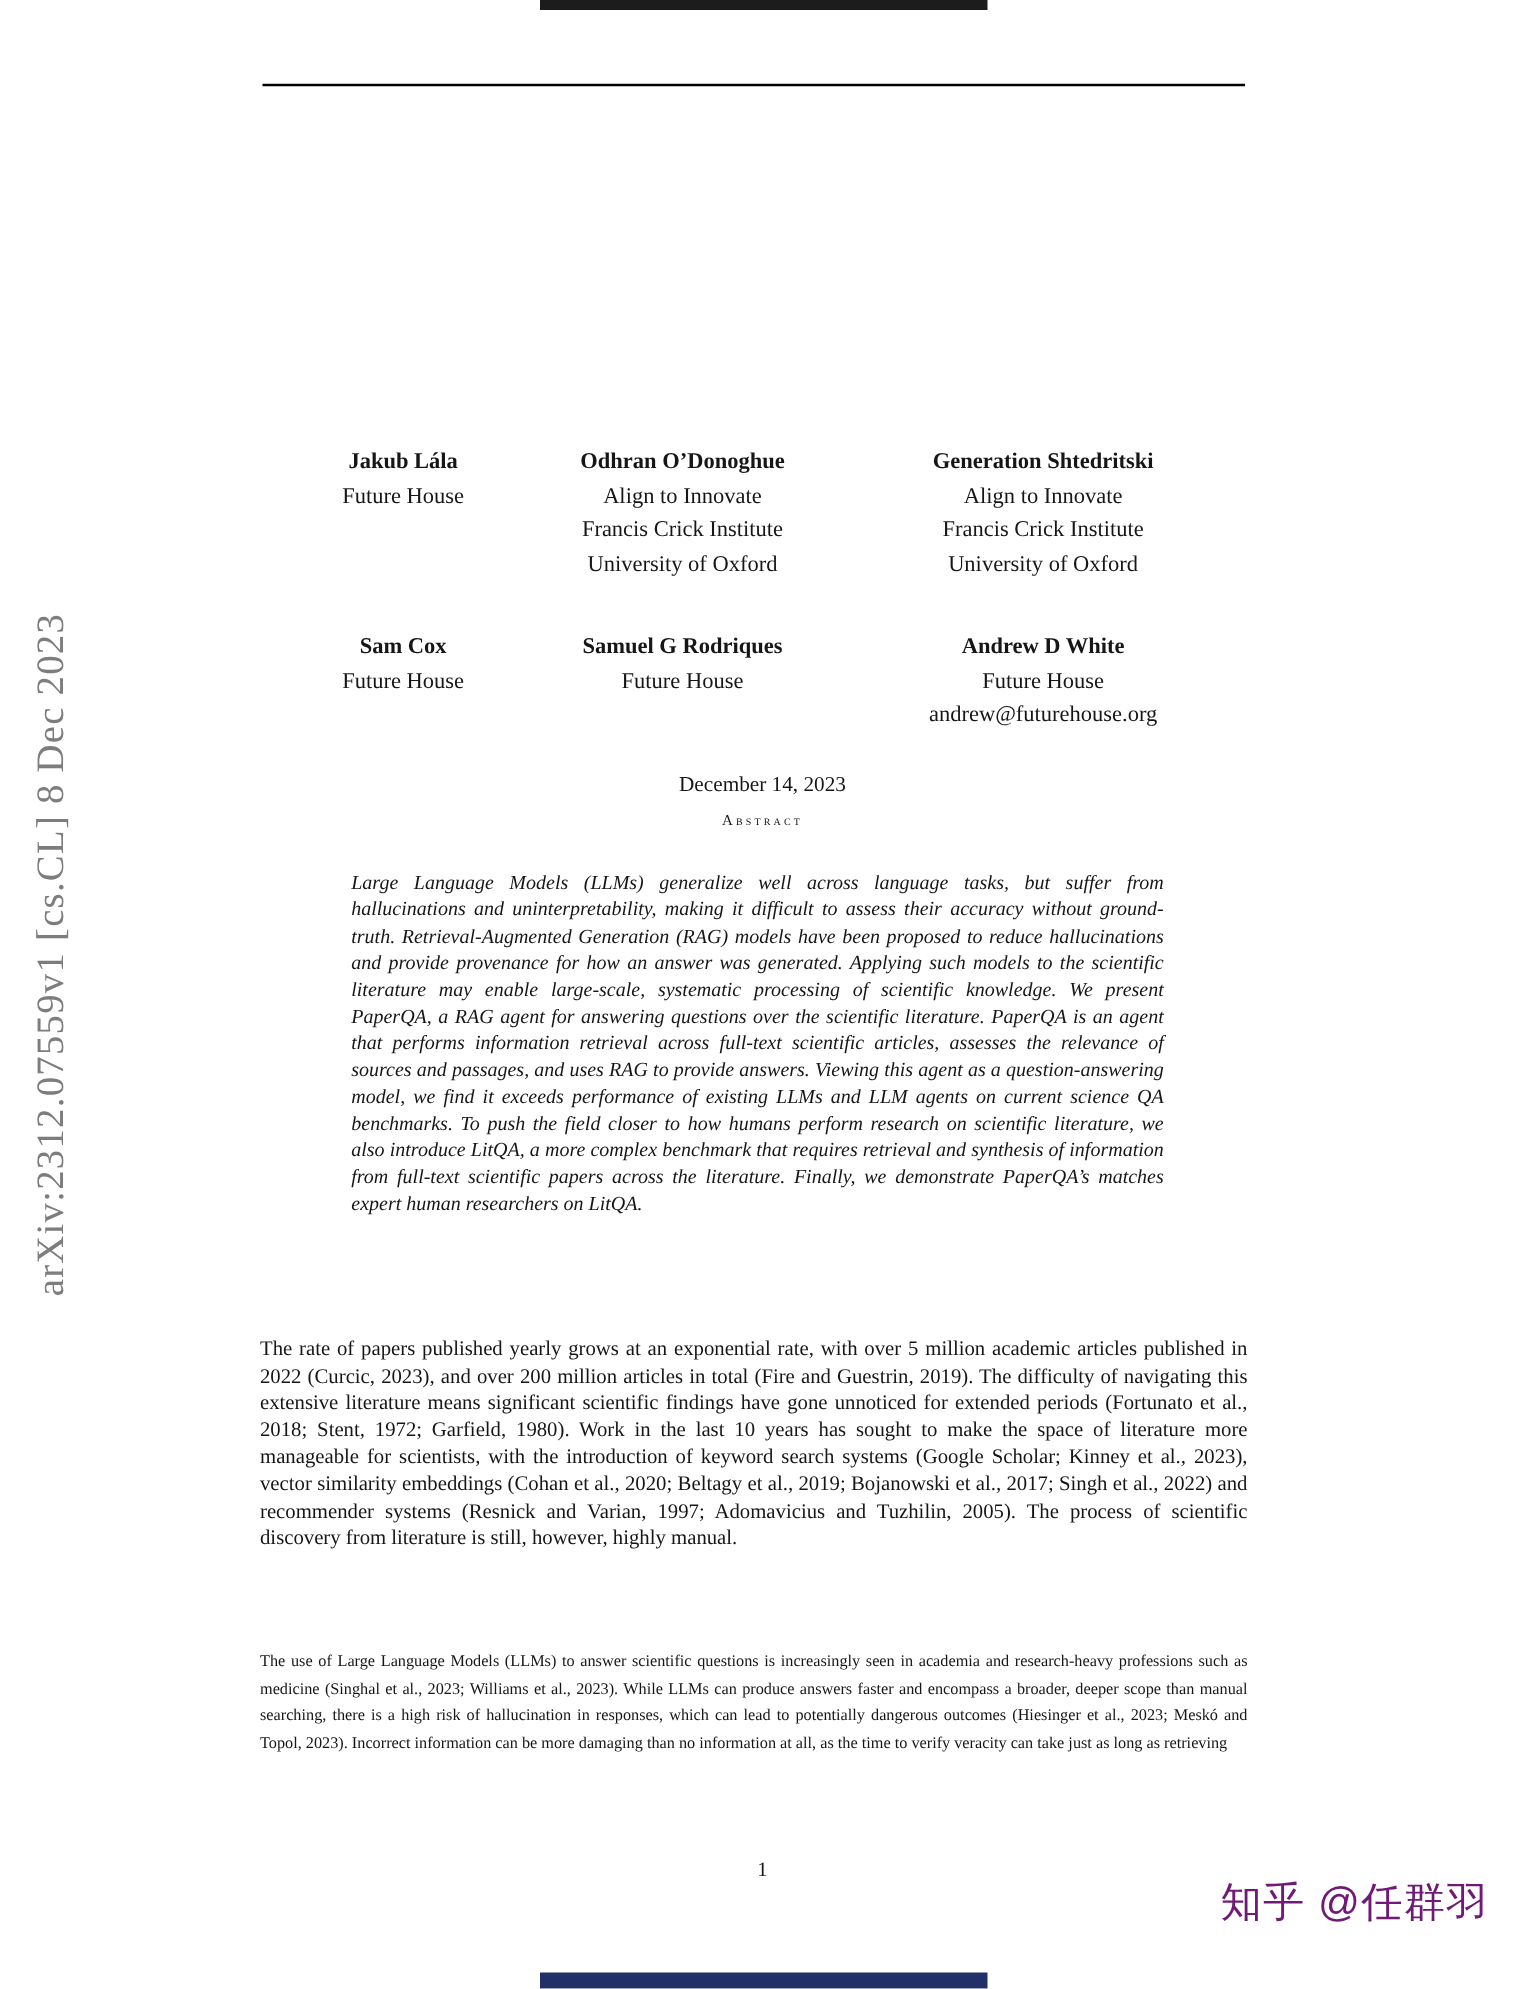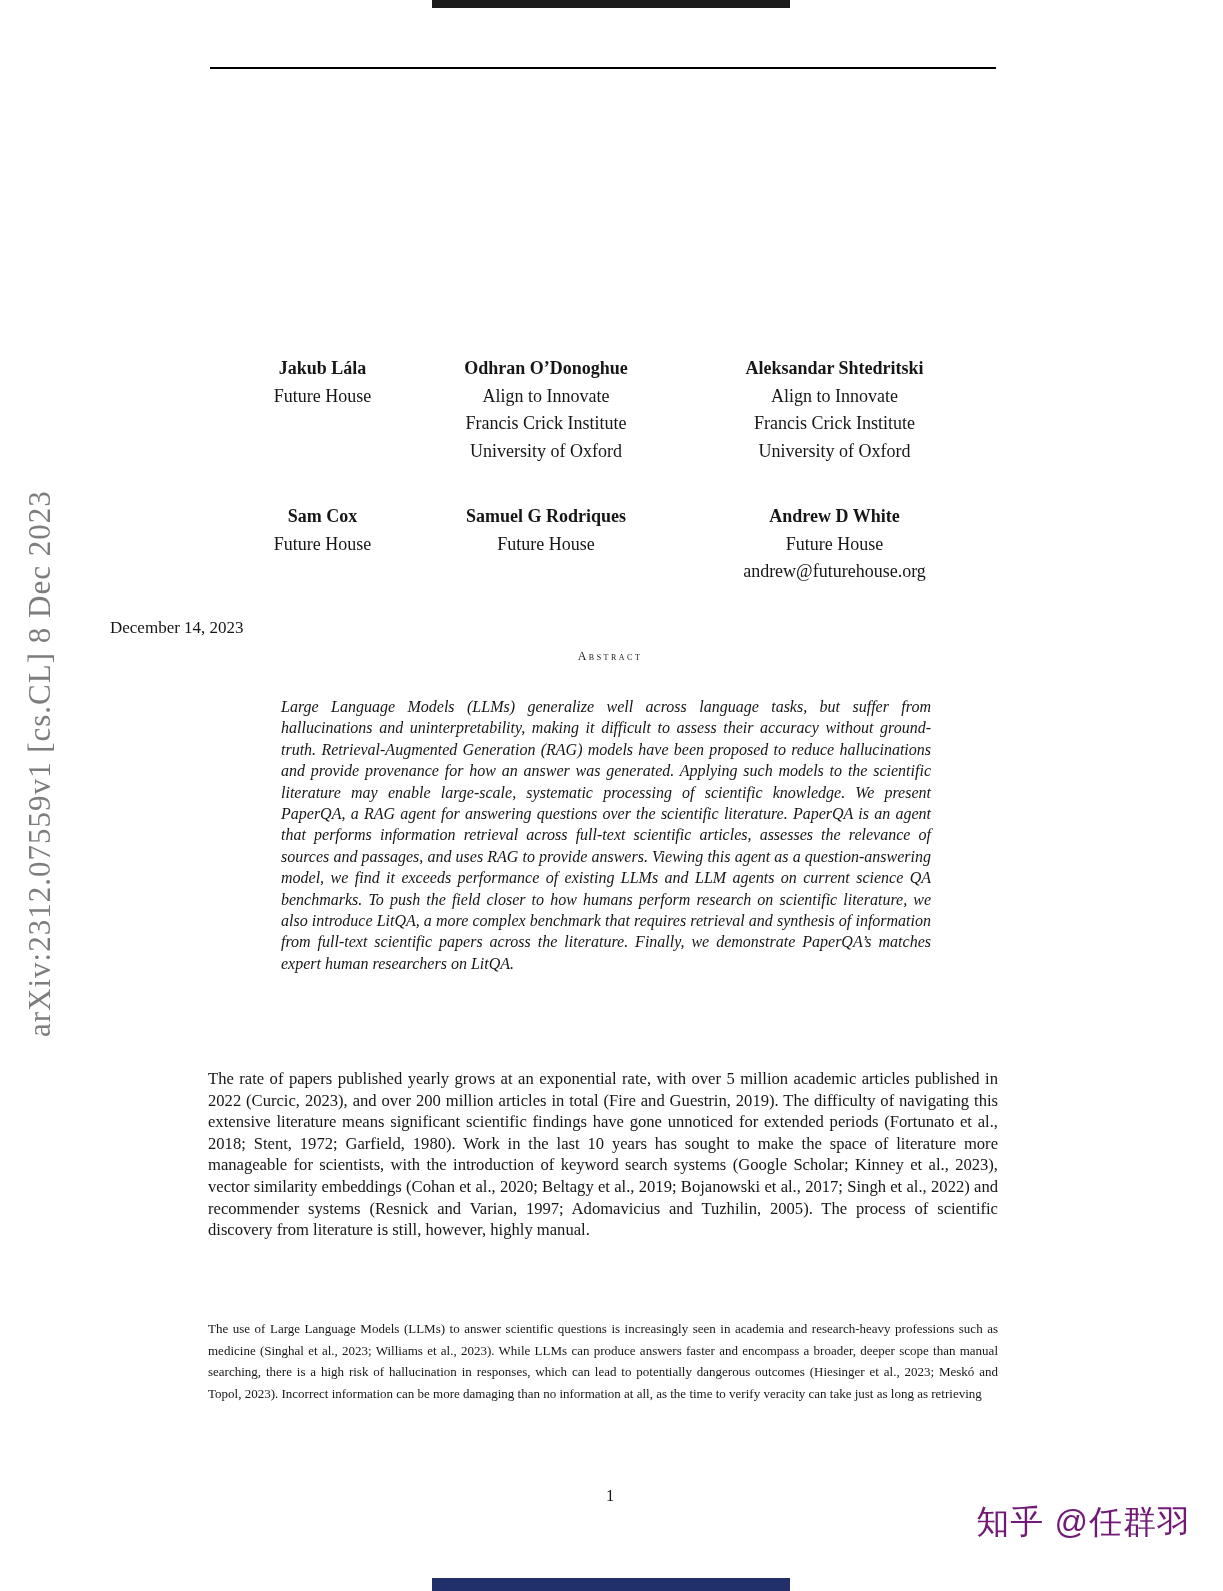--- a/index.html
+++ b/index.html
@@ -39,21 +39,21 @@
     position:absolute;top:355px;left:230px;width:762px;
     display:grid;
     grid-template-columns:185px 262px 315px;
     row-gap:38px;
     justify-items:center;
   }
   .author{ text-align:center;font-size:18px;line-height:27.5px; }
   .author .author-name{ font-weight:bold; }
   .meta-date{
     position:absolute;top:618px;left:110px;width:1000px;
-    text-align:left;font-size:17px;
+    text-align:center;font-size:17px;
   }
   .abstract-heading{
     position:absolute;top:649px;left:110px;width:1000px;
     text-align:center;font-size:12px;
     font-variant:small-caps;letter-spacing:2.5px;
   }
   .abstract-body{
     position:absolute;top:696px;left:281px;width:650px;
     text-align:justify;font-size:16px;line-height:21.4px;font-style:italic;
   }
@@ -103,21 +103,21 @@
     </div>
 
     <div class="author">
       <div class="author-name">Odhran O’Donoghue</div>
       <div>Align to Innovate</div>
       <div>Francis Crick Institute</div>
       <div>University of Oxford</div>
     </div>
 
     <div class="author">
-      <div class="author-name">Aleksandar Shtedritski</div>
+      <div class="author-name">Generation Shtedritski</div>
       <div>Align to Innovate</div>
       <div>Francis Crick Institute</div>
       <div>University of Oxford</div>
     </div>
 
     <div class="author">
       <div class="author-name">Sam Cox</div>
       <div>Future House</div>
     </div>
 

